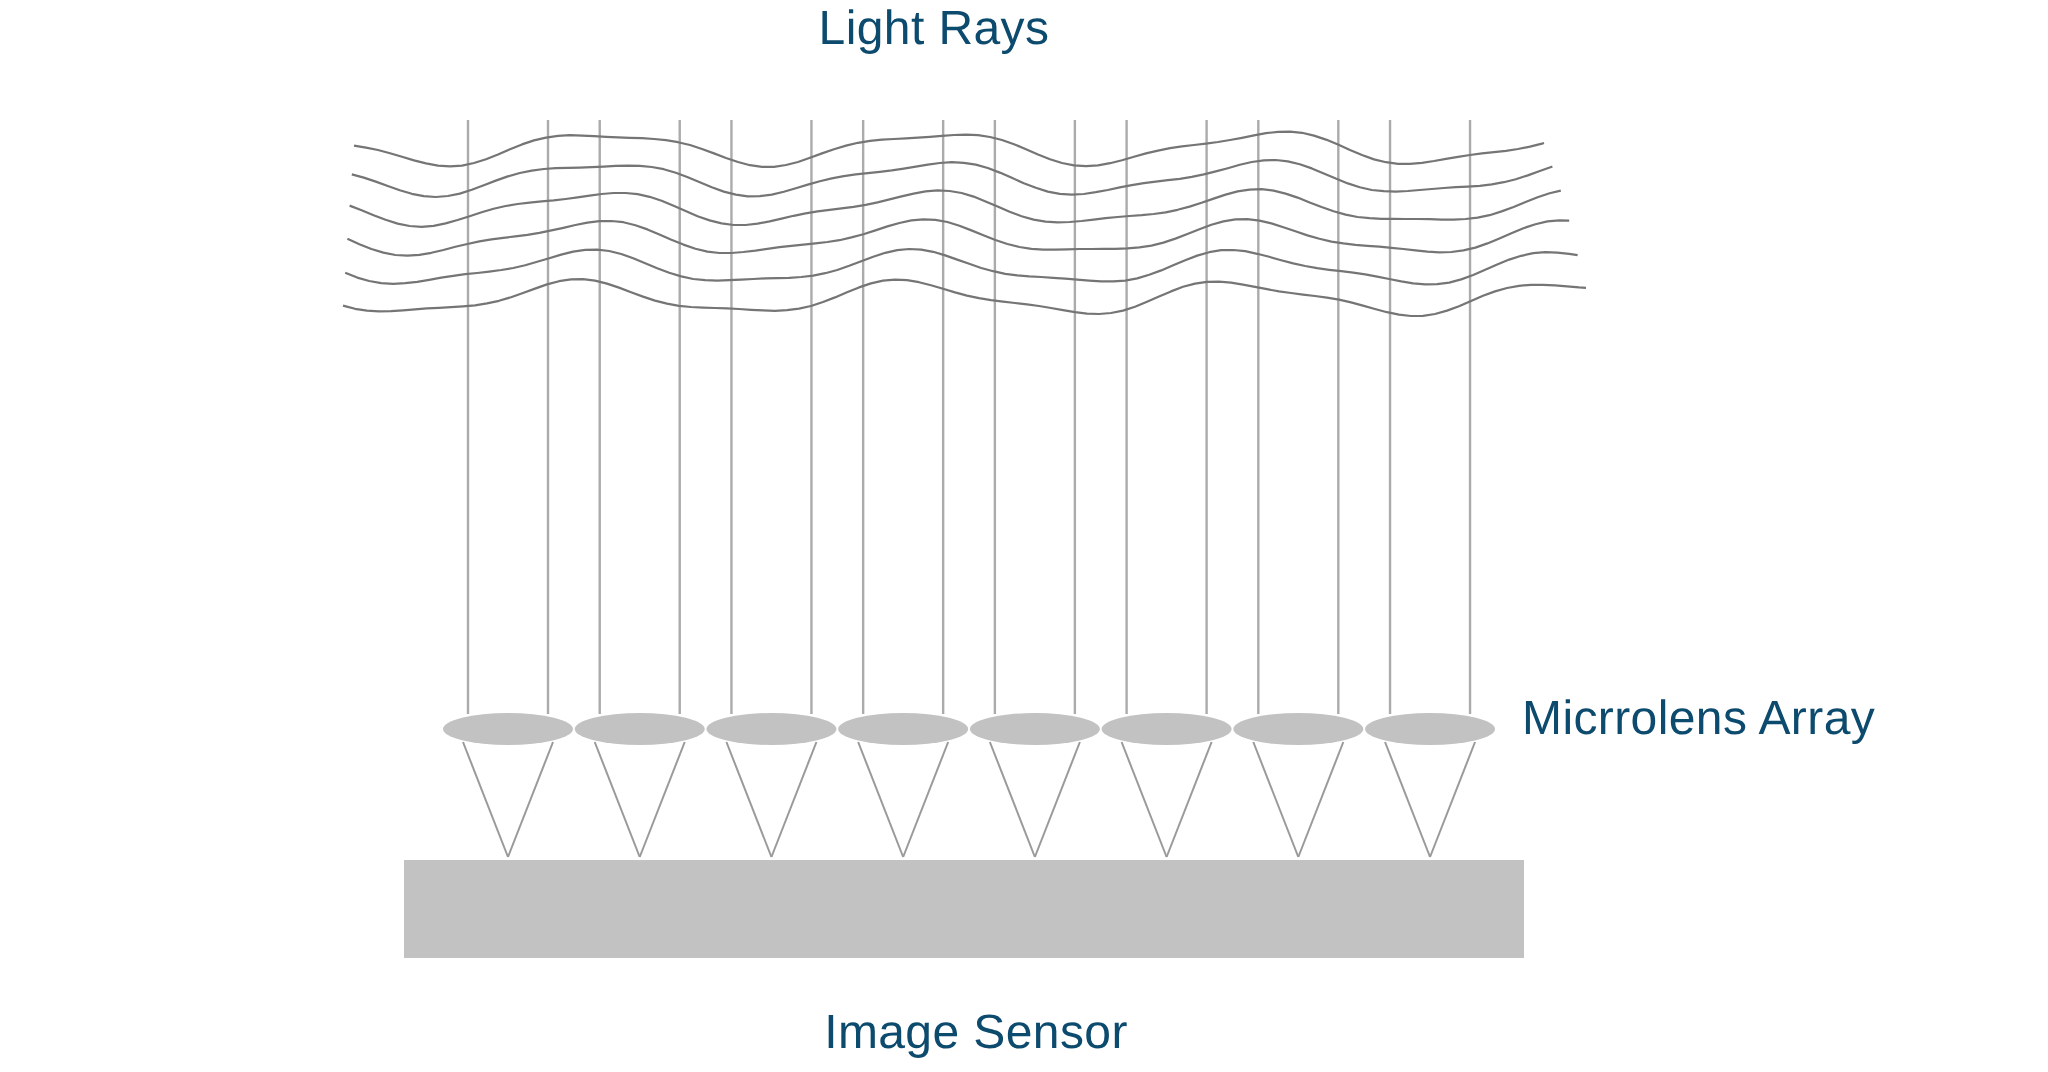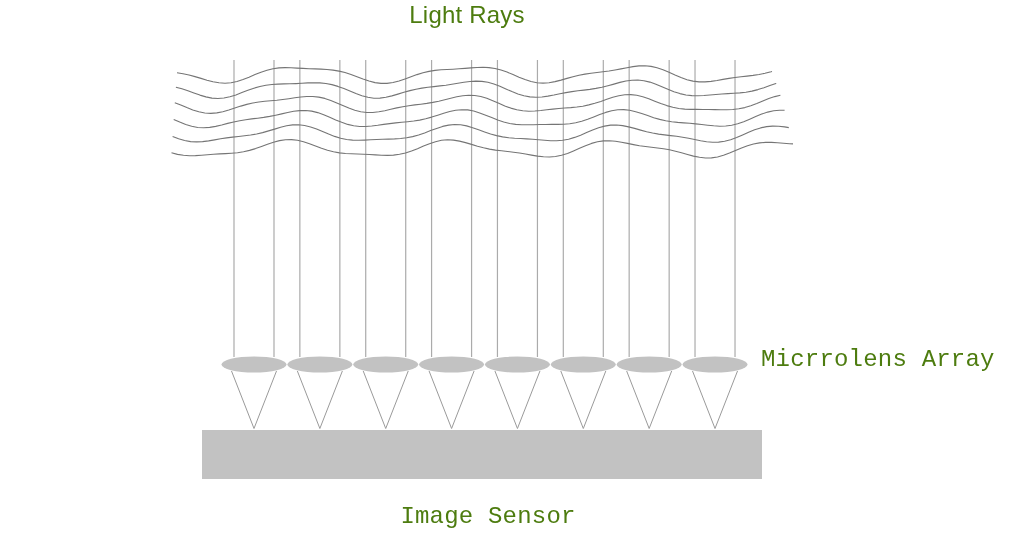--- a/index.html
+++ b/index.html
@@ -18,31 +18,31 @@
   .stage svg {
     position: absolute;
     left: 0;
     top: 0;
     display: block;
   }
   .label {
     position: absolute;
     font-size: 24px;
     line-height: 28px;
-    color: #4d7c0f;
+    color: #0c4a6e;
     letter-spacing: 0.2px;
     white-space: nowrap;
   }
   .label.centered {
     text-align: center;
   }
   #title-label    { left: 337px; top: 1px;   width: 260px; }
   #wavefronts-label { left: 801px; top: 106px; }
-  #microlens-label  { left: 761px; top: 346px; font-family: Liberation Mono, monospace; }
-  #sensor-label     { left: 358px; top: 503px; width: 260px; font-family: Liberation Mono, monospace; }
+  #microlens-label  { left: 761px; top: 346px; }
+  #sensor-label     { left: 358px; top: 503px; width: 260px; }
 </style>
 </head>
 <body>
 
 <div class="stage">
 
   <svg id="diagram-svg" width="1024" height="536" viewBox="0 0 1024 536">
       <line x1="234" y1="60" x2="234" y2="357" stroke="#ababab" stroke-width="1.2"></line>
       <line x1="274" y1="60" x2="274" y2="357" stroke="#ababab" stroke-width="1.2"></line>
       <line x1="299.86" y1="60" x2="299.86" y2="357" stroke="#ababab" stroke-width="1.2"></line>

